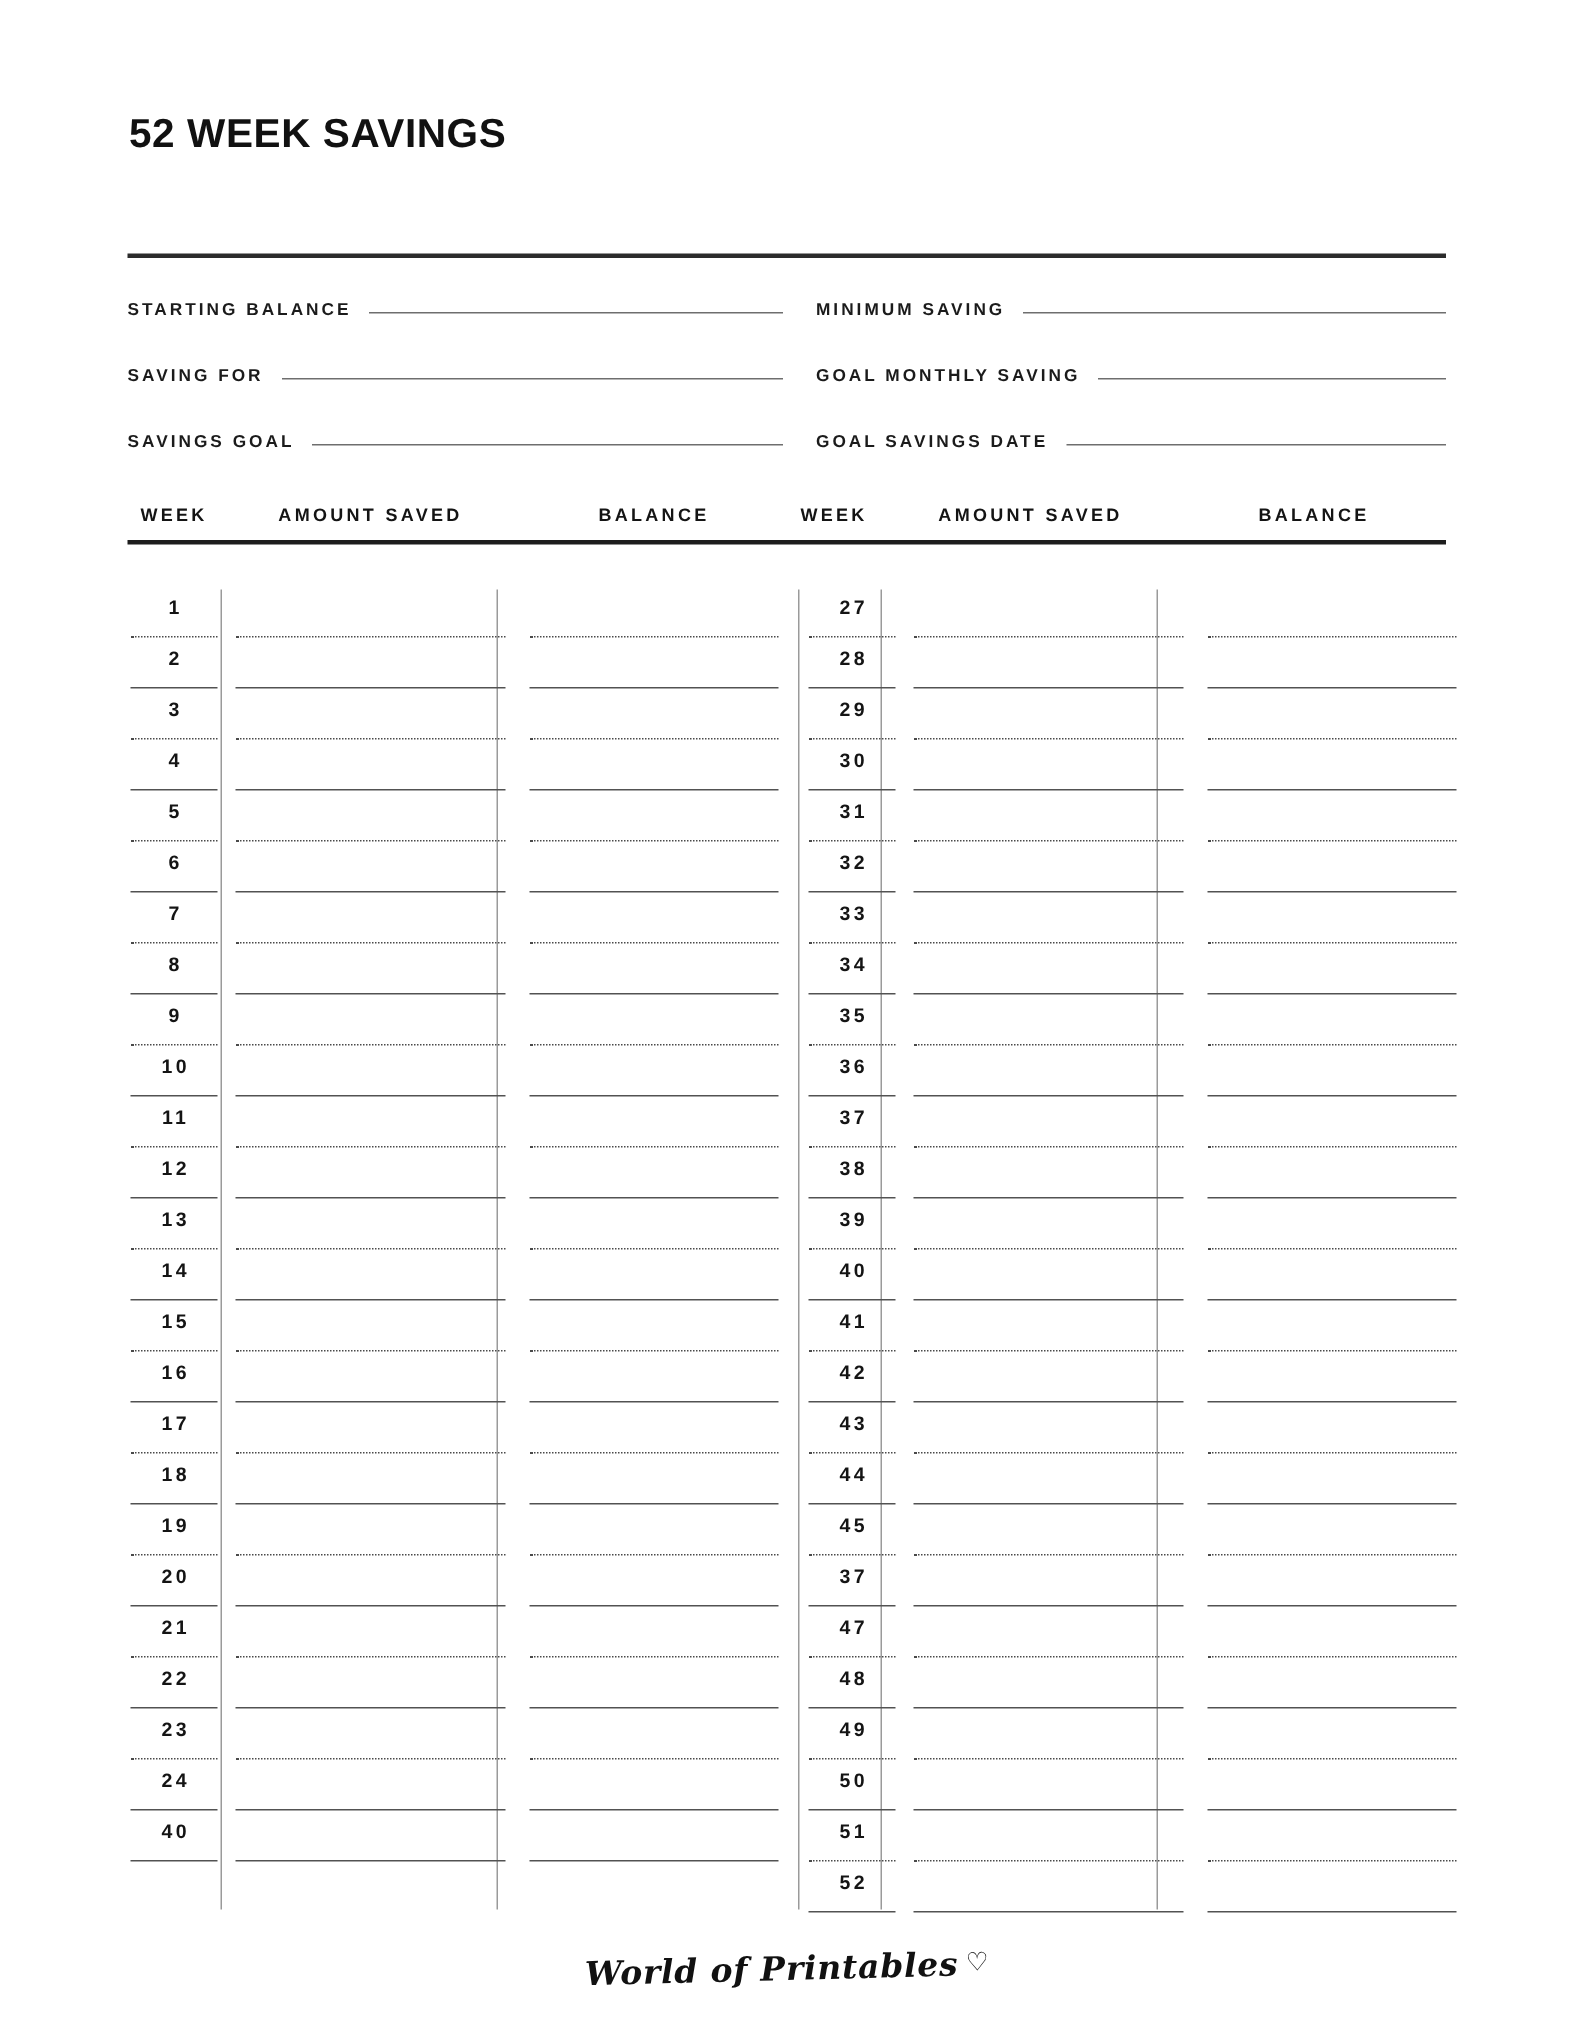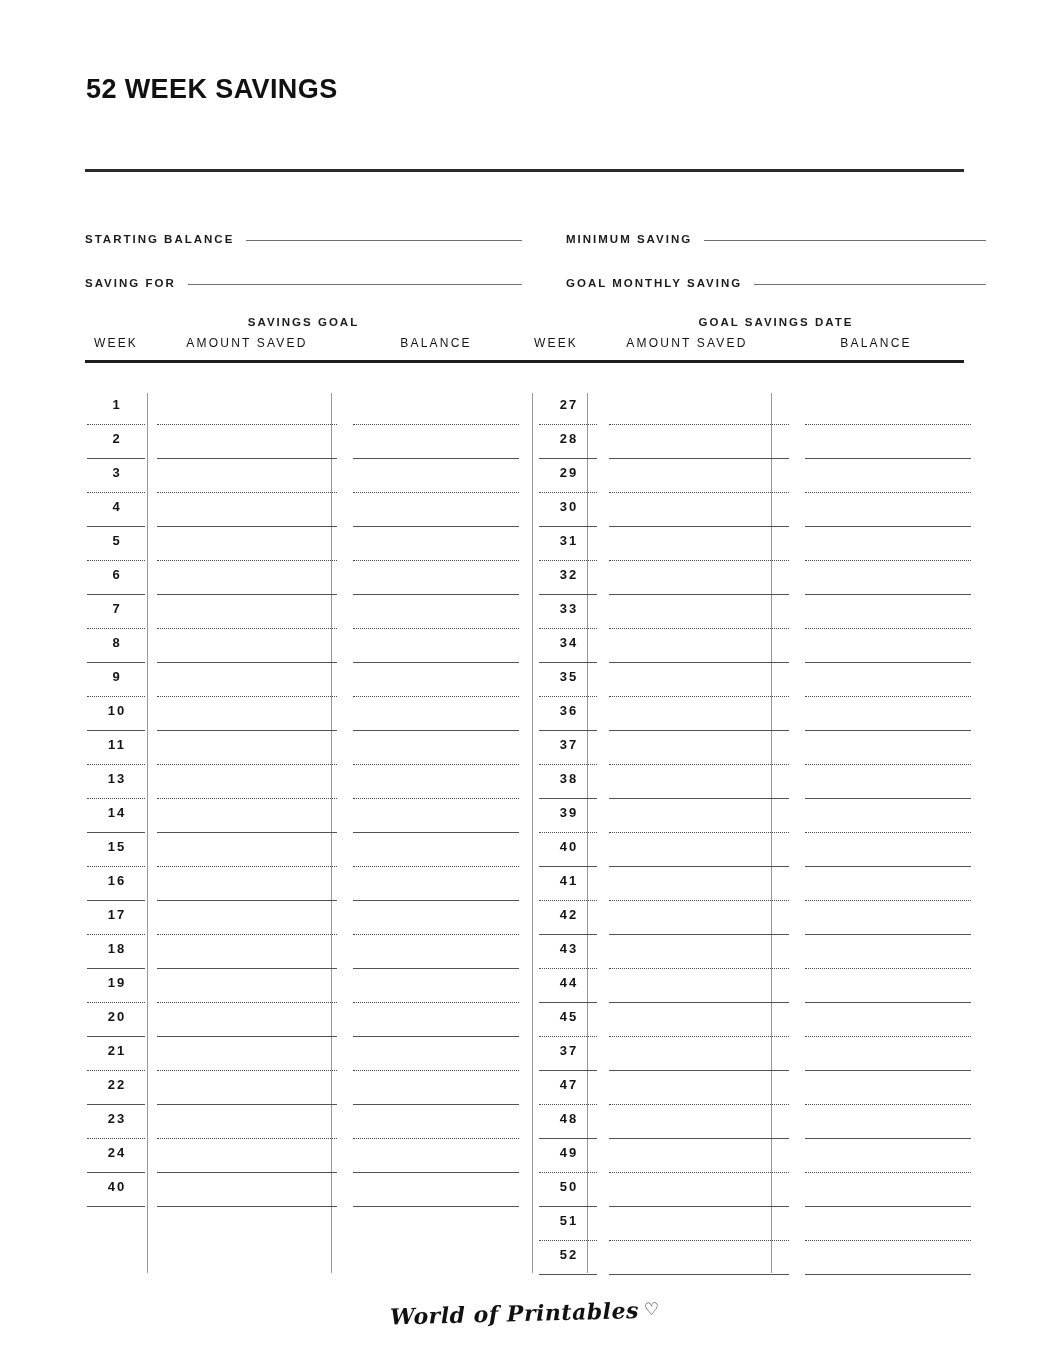--- a/index.html
+++ b/index.html
@@ -46,21 +46,20 @@
     background: #2b2b2b;
   }
 
   
   .form-area {
     position: absolute;
     left: 85px;
     top: 196px;
     width: 879px;
     height: 118px;
-    margin-top: 32px;
   }
   .field {
     position: absolute;
     height: 22px;
     display: flex;
     align-items: center;
   }
   .field-label {
     font-size: 11.5px;
     font-weight: bold;
@@ -71,41 +70,41 @@
   }
   .field-line {
     flex: 1 1 auto;
     height: 0;
     border-top: 1.5px solid #6e6e6e;
     margin-left: 12px;
     position: relative;
     top: 1px;
   }
   .col-left  { left: 0px;   width: 437px; }
-  .col-right { left: 481px; width: 420px; }
+  .col-right { left: 459px; width: 420px; }
   .row-1 { top: 0px; }
   .row-2 { top: 44px; }
-  .row-3 { top: 88px; flex-direction: column; }
+  .row-3 { top: 88px; }
 
   
   .table-wrap {
     position: absolute;
     left: 85px;
     top: 332px;
     width: 879px;
   }
   .thead {
     position: relative;
     height: 28px;
   }
   .thead .h {
     position: absolute;
     top: 4px;
     font-size: 12px;
-    font-weight: normal;
+    font-weight: bold;
     letter-spacing: 2.2px;
     color: #141414;
     white-space: nowrap;
     text-align: center;
   }
   .header-rule {
     position: absolute;
     left: 0;
     top: 28px;
     width: 879px;
@@ -312,20 +311,26 @@
             <div class="seg amount solid"></div>
             <div class="seg balance solid"></div>
           </div>
           <div class="trow">
             <div class="wk">11</div>
             <div class="seg week dotted"></div>
             <div class="seg amount dotted"></div>
             <div class="seg balance dotted"></div>
           </div>
           <div class="trow">
+            <div class="wk">12</div>
+            <div class="seg week solid"></div>
+            <div class="seg amount solid"></div>
+            <div class="seg balance solid"></div>
+          </div>
+          <div class="trow">
             <div class="wk">13</div>
             <div class="seg week dotted"></div>
             <div class="seg amount dotted"></div>
             <div class="seg balance dotted"></div>
           </div>
           <div class="trow">
             <div class="wk">14</div>
             <div class="seg week solid"></div>
             <div class="seg amount solid"></div>
             <div class="seg balance solid"></div>

